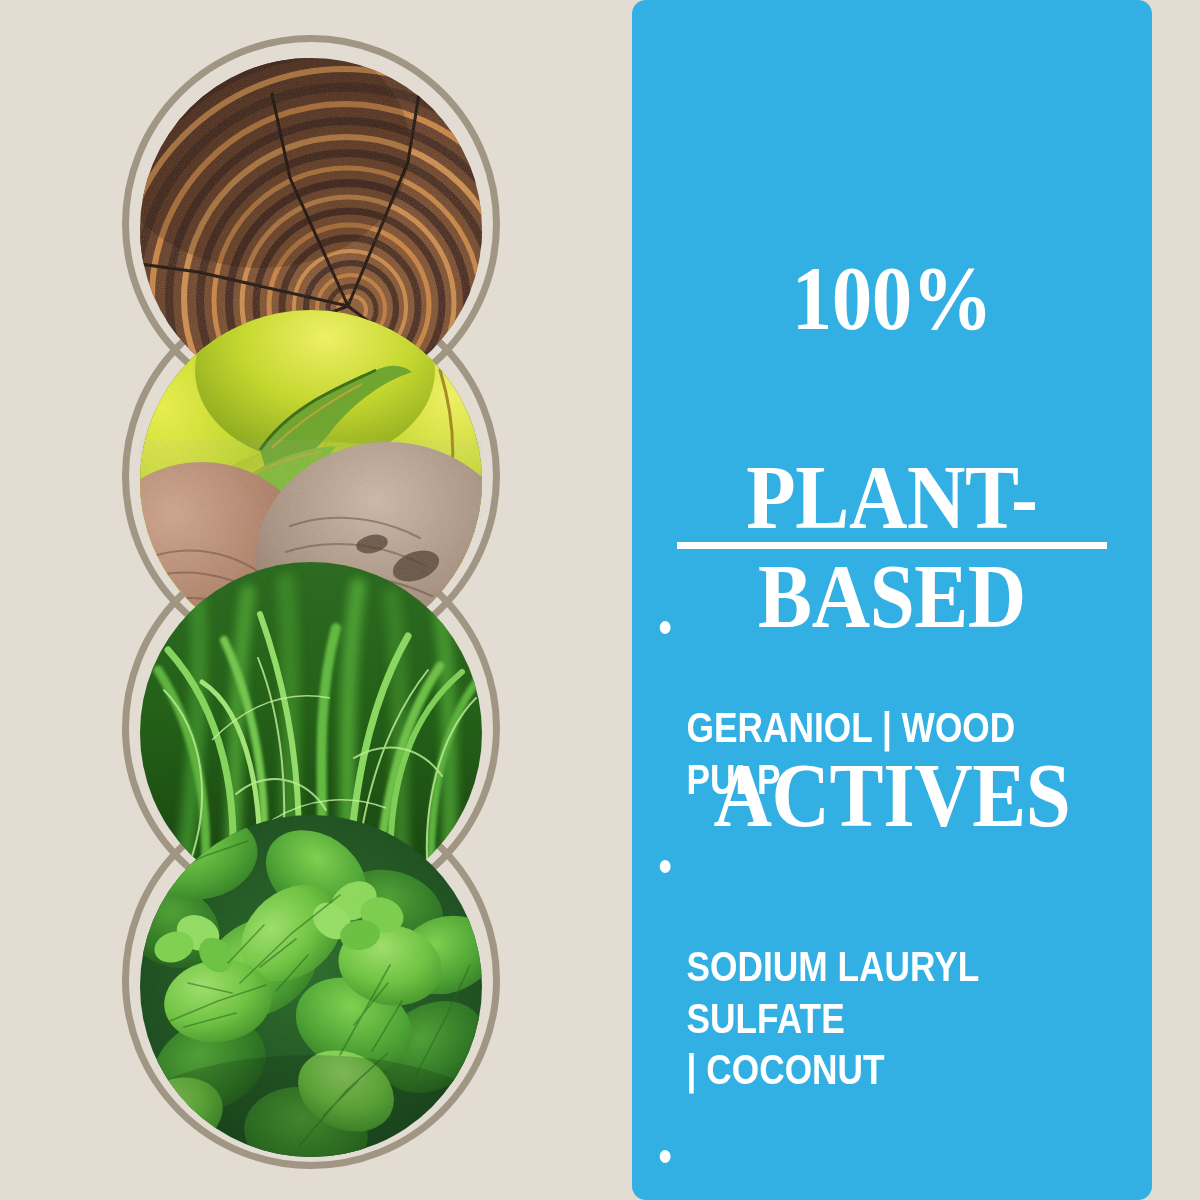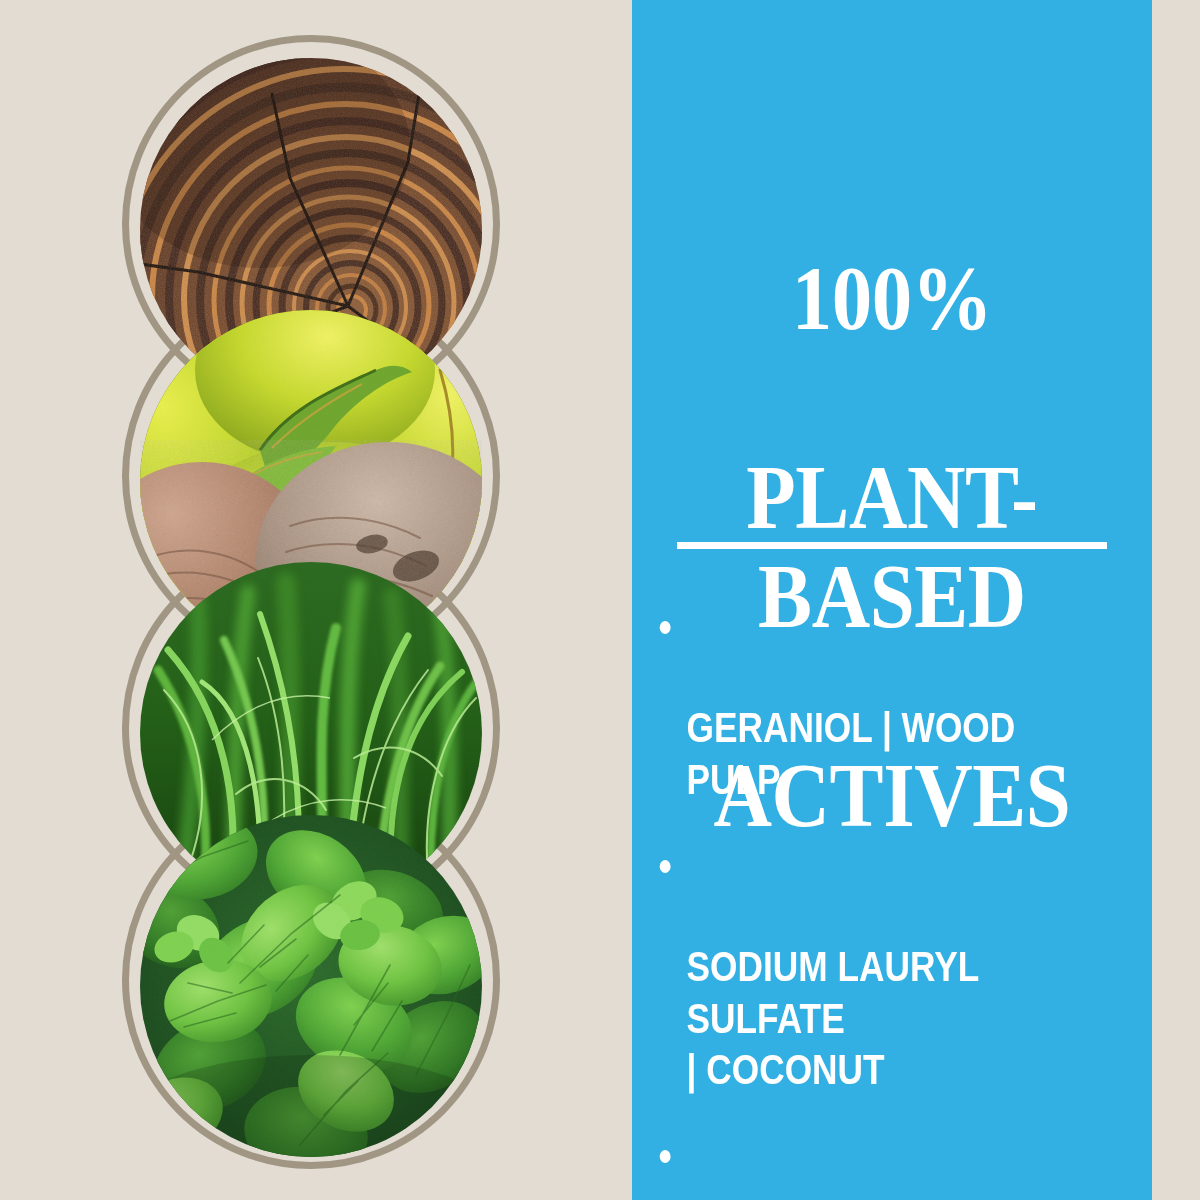--- a/index.html
+++ b/index.html
@@ -49,20 +49,21 @@
 
   
   #info-panel {
     position: absolute;
     left: 632px;
     top: 0;
     width: 520px;
     height: 1200px;
     background: #33b0e3;
     box-sizing: border-box;
+    border-radius: 14px;
   }
 
   #headline {
     position: absolute;
     left: 0;
     right: 0;
     top: 150px;
     text-align: center;
     color: #ffffff;
     font-family: "Liberation Serif", serif;

